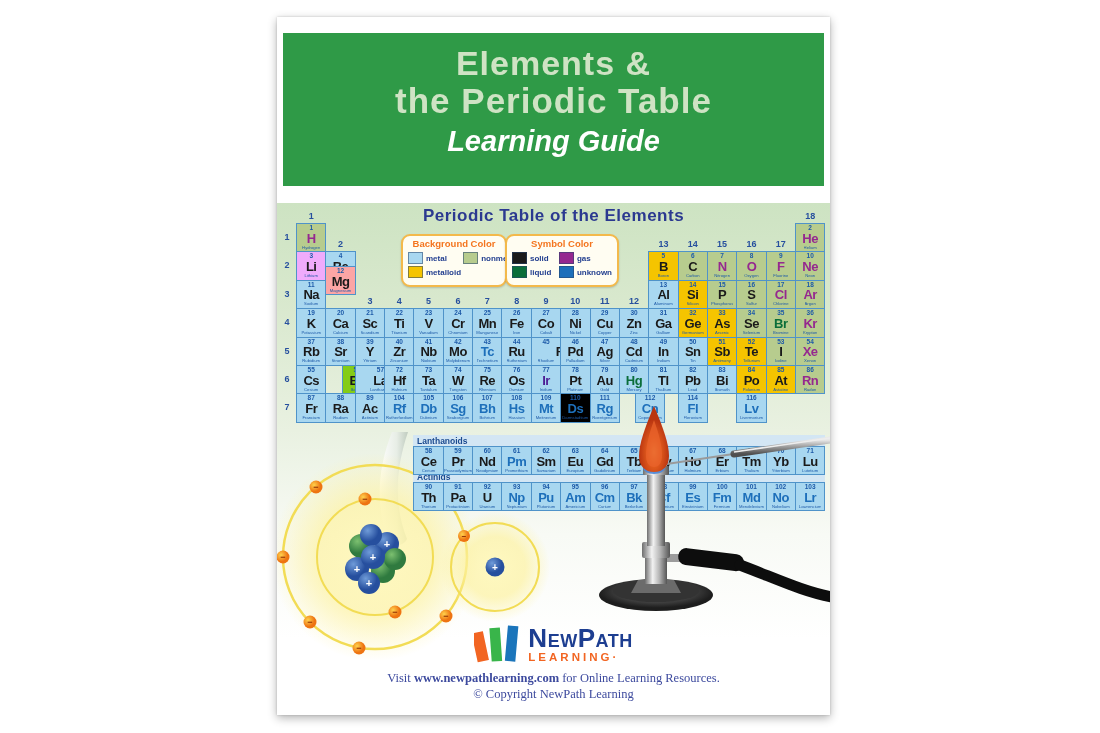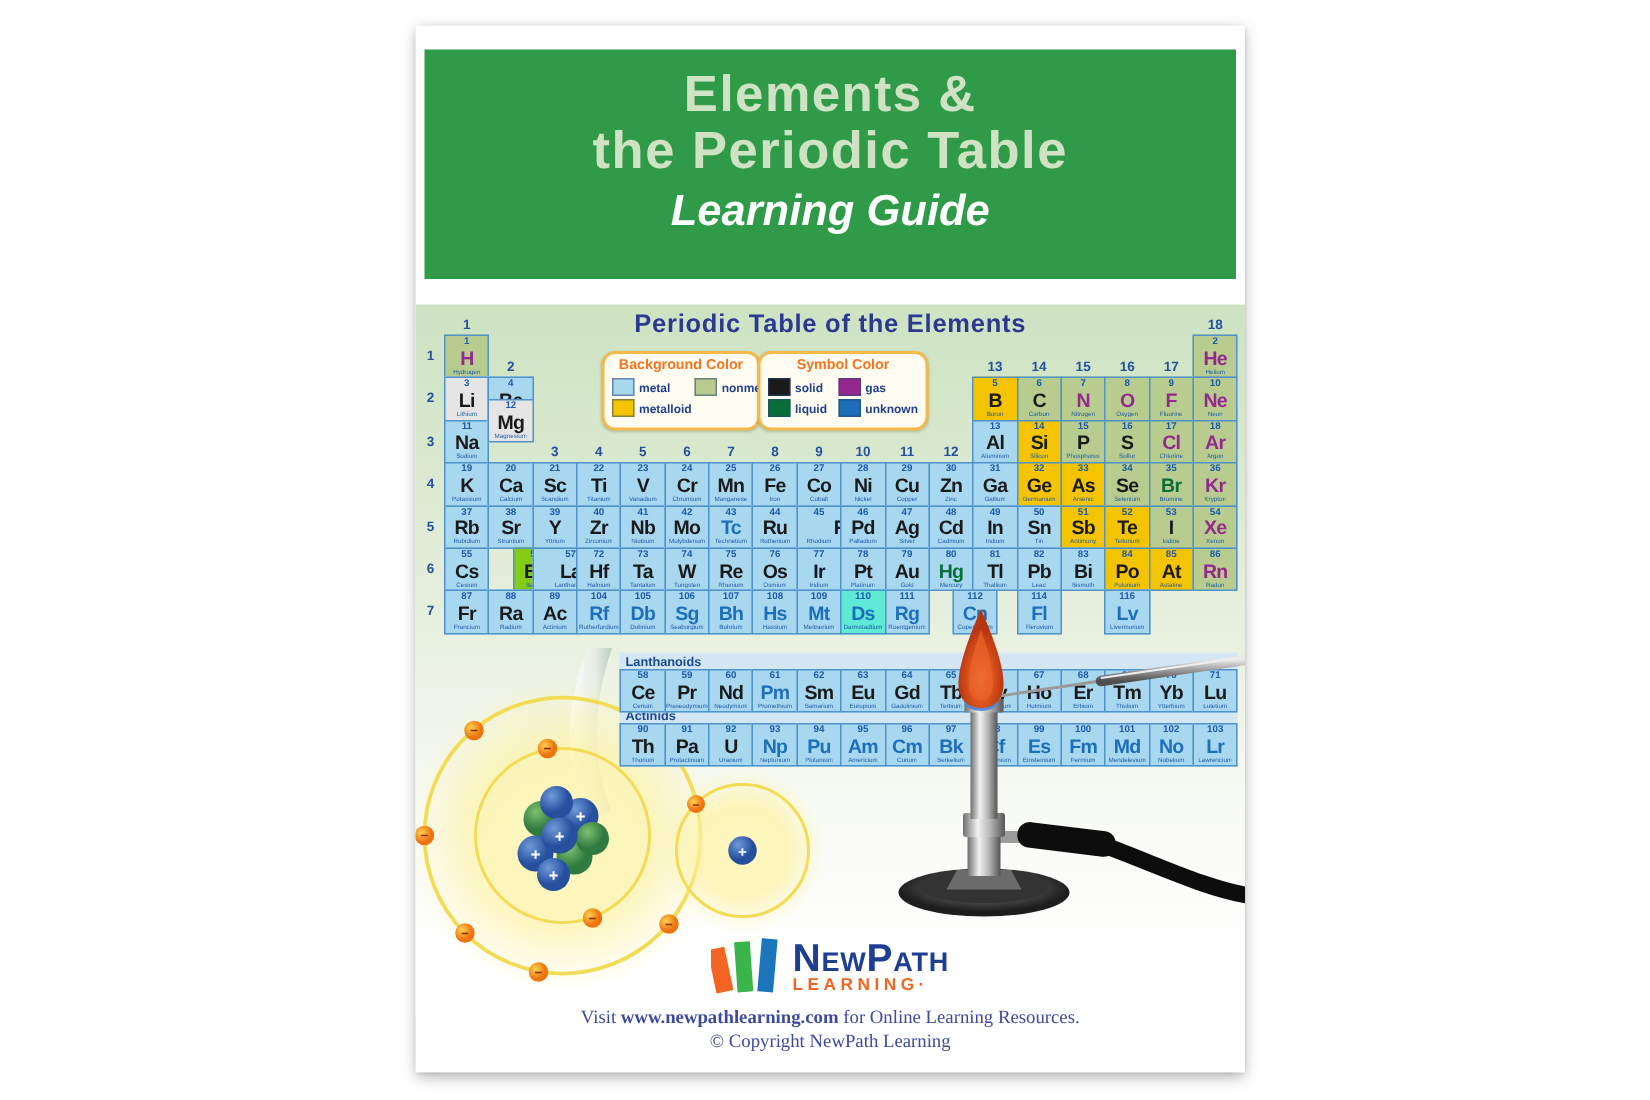--- a/index.html
+++ b/index.html
@@ -211,21 +211,21 @@
   <div class="cell" style="left: 19px; top: 206px; background: rgb(183, 204, 142);">
         <span class="cn">1</span>
         <span class="cs" style="color: rgb(149, 40, 143);">H</span>
         <span class="cm">Hydrogen</span>
       </div>
       <div class="cell" style="left: 517.95px; top: 206px; background: rgb(183, 204, 142);">
         <span class="cn">2</span>
         <span class="cs" style="color: rgb(149, 40, 143);">He</span>
         <span class="cm">Helium</span>
       </div>
-      <div class="cell" style="left: 19px; top: 234.4px; background: #e5e5e5;">
+      <div class="cell" style="left: 19px; top: 234.4px; background: #f0abfc;">
         <span class="cn">3</span>
         <span class="cs" style="color: rgb(26, 26, 26);">Li</span>
         <span class="cm">Lithium</span>
       </div>
       <div class="cell" style="left: 48.35px; top: 234.4px; background: rgb(168, 215, 240);">
         <span class="cn">4</span>
         <span class="cs" style="color: rgb(26, 26, 26);">Be</span>
         <span class="cm">Beryllium</span>
       </div>
       <div class="cell" style="left: 371.2px; top: 234.4px; background: rgb(245, 196, 0);">
@@ -256,21 +256,21 @@
       <div class="cell" style="left: 517.95px; top: 234.4px; background: rgb(183, 204, 142);">
         <span class="cn">10</span>
         <span class="cs" style="color: rgb(149, 40, 143);">Ne</span>
         <span class="cm">Neon</span>
       </div>
       <div class="cell" style="left: 19px; top: 262.8px; background: rgb(168, 215, 240);">
         <span class="cn">11</span>
         <span class="cs" style="color: rgb(26, 26, 26);">Na</span>
         <span class="cm">Sodium</span>
       </div>
-      <div class="cell" style="left: 48.35px; top: 249px; background: #e5e5e5;">
+      <div class="cell" style="left: 48.35px; top: 249px; background: #fca5a5;">
         <span class="cn">12</span>
         <span class="cs" style="color: rgb(26, 26, 26);">Mg</span>
         <span class="cm">Magnesium</span>
       </div>
       <div class="cell" style="left: 371.2px; top: 262.8px; background: rgb(168, 215, 240);">
         <span class="cn">13</span>
         <span class="cs" style="color: rgb(26, 26, 26);">Al</span>
         <span class="cm">Aluminum</span>
       </div>
       <div class="cell" style="left: 400.55px; top: 262.8px; background: rgb(245, 196, 0);">
@@ -513,21 +513,21 @@
         <span class="cs" style="color: rgb(26, 26, 26);">Re</span>
         <span class="cm">Rhenium</span>
       </div>
       <div class="cell" style="left: 224.45px; top: 348px; background: rgb(168, 215, 240);">
         <span class="cn">76</span>
         <span class="cs" style="color: rgb(26, 26, 26);">Os</span>
         <span class="cm">Osmium</span>
       </div>
       <div class="cell" style="left: 253.8px; top: 348px; background: rgb(168, 215, 240);">
         <span class="cn">77</span>
-        <span class="cs" style="color: #0f172a;">Ir</span>
+        <span class="cs" style="color: #4c1d95;">Ir</span>
         <span class="cm">Iridium</span>
       </div>
       <div class="cell" style="left: 283.15px; top: 348px; background: rgb(168, 215, 240);">
         <span class="cn">78</span>
         <span class="cs" style="color: rgb(26, 26, 26);">Pt</span>
         <span class="cm">Platinum</span>
       </div>
       <div class="cell" style="left: 312.5px; top: 348px; background: rgb(168, 215, 240);">
         <span class="cn">79</span>
         <span class="cs" style="color: rgb(26, 26, 26);">Au</span>
@@ -606,21 +606,21 @@
       <div class="cell" style="left: 224.45px; top: 376.4px; background: rgb(168, 215, 240);">
         <span class="cn">108</span>
         <span class="cs" style="color: rgb(29, 111, 186);">Hs</span>
         <span class="cm">Hassium</span>
       </div>
       <div class="cell" style="left: 253.8px; top: 376.4px; background: rgb(168, 215, 240);">
         <span class="cn">109</span>
         <span class="cs" style="color: rgb(29, 111, 186);">Mt</span>
         <span class="cm">Meitnerium</span>
       </div>
-      <div class="cell" style="left: 283.15px; top: 376.4px; background: #5eead4;">
+      <div class="cell" style="left: 283.15px; top: 376.4px; background: #000000;">
         <span class="cn">110</span>
         <span class="cs" style="color: rgb(29, 111, 186);">Ds</span>
         <span class="cm">Darmstadtium</span>
       </div>
       <div class="cell" style="left: 312.5px; top: 376.4px; background: rgb(168, 215, 240);">
         <span class="cn">111</span>
         <span class="cs" style="color: rgb(29, 111, 186);">Rg</span>
         <span class="cm">Roentgenium</span>
       </div>
       <div class="cell" style="left: 341.85px; top: 376.4px; background: rgb(168, 215, 240); margin-left: 16px;">

